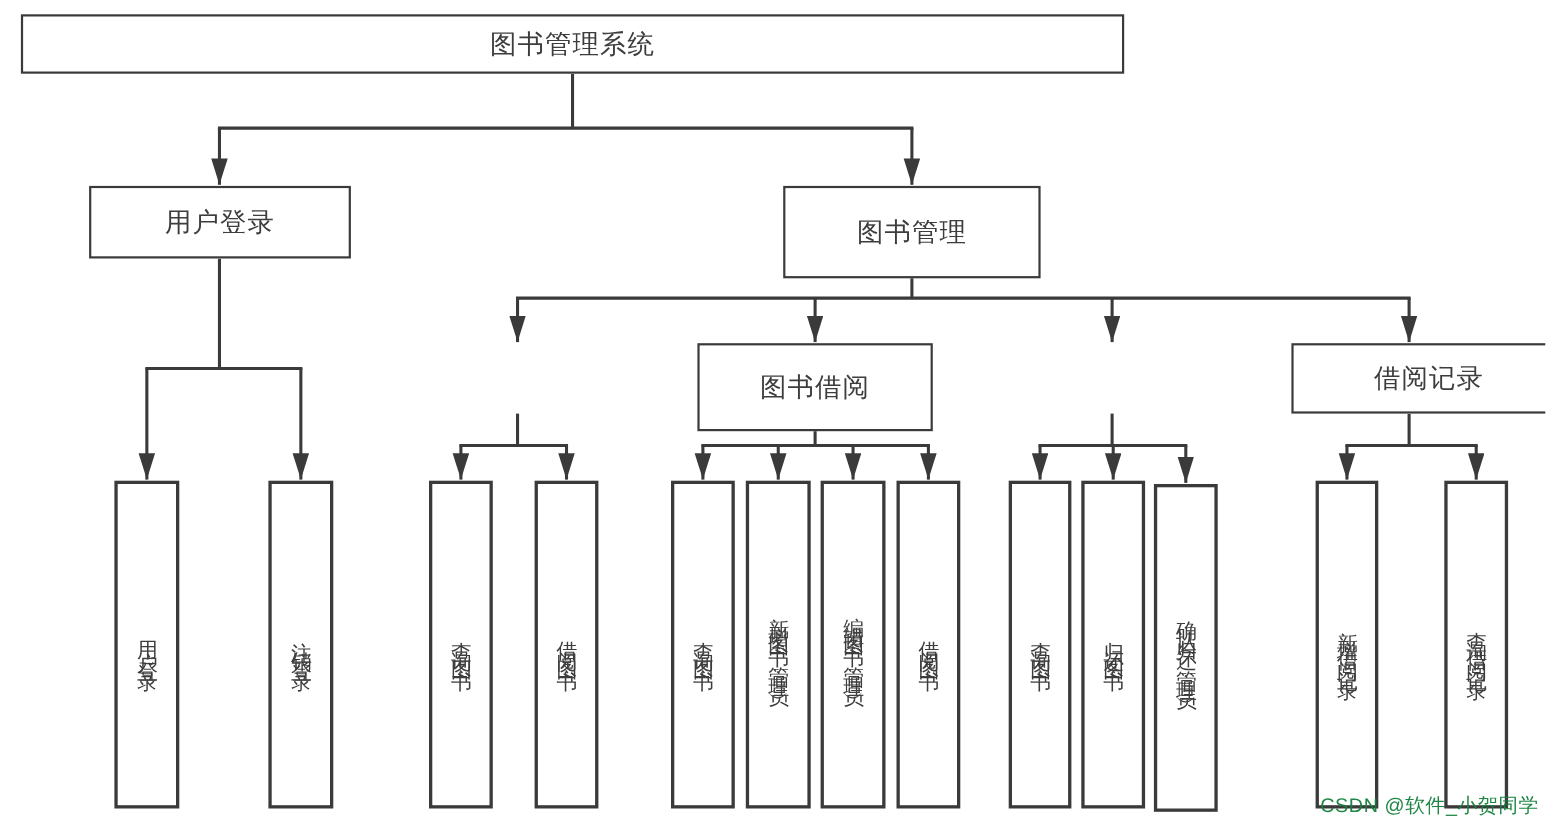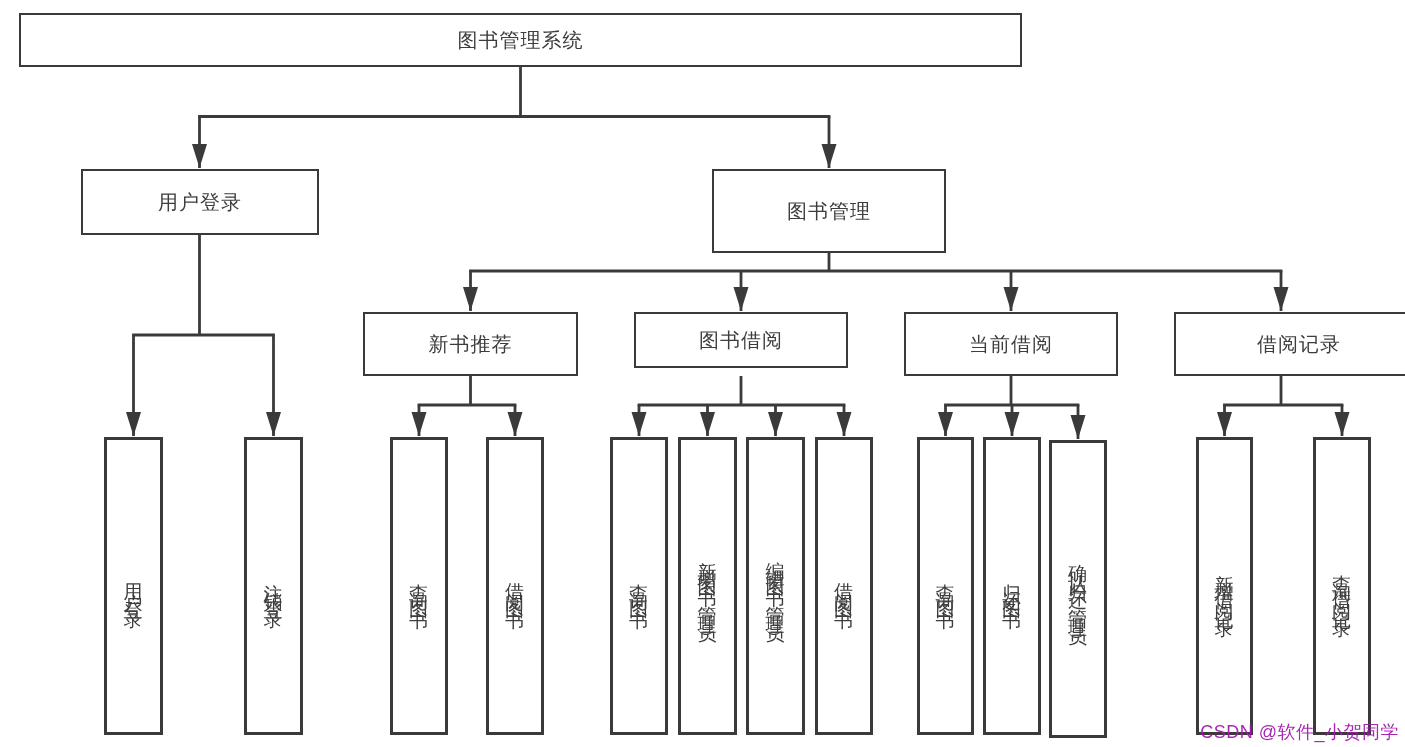--- a/index.html
+++ b/index.html
@@ -6,31 +6,31 @@
   .canvas {
     position:relative; width:1405px; height:747px; background:#ffffff;
     font-family:"Liberation Sans","DejaVu Sans",sans-serif; overflow:hidden;
   }
   svg.connectors { position:absolute; left:0; top:0; z-index:0; }
   .node {
     position:absolute; box-sizing:border-box; background:#ffffff;
     display:flex; align-items:center; justify-content:center;
     color:#3d3d3d; z-index:1;
   }
-  .hnode { border:2.5px solid #3a3a3a; font-size:20px; letter-spacing:1px; }
+  .hnode { border:2.5px solid #3a3a3a; font-size:24px; letter-spacing:1px; }
   .hnode.root { border-width:2.5px; }
   .vnode { border:3px solid #3a3a3a; top:437px; height:298px; }
   .vtext {
     writing-mode:vertical-rl; text-orientation:mixed;
     font-size:19px; letter-spacing:9px; line-height:1;
     color:#3d3d3d; white-space:nowrap;
   }
   .watermark {
     position:absolute; right:6px; bottom:3px; z-index:3;
-    font-size:18px; color:#a21caf; opacity:0.95; letter-spacing:0.5px;
+    font-size:18px; color:#15803d; opacity:0.95; letter-spacing:0.5px;
   }
 </style>
 </head>
 <body>
 
 <div class="canvas">
 
   <svg class="connectors" width="1405" height="747" viewBox="0 0 1405 747">
     <defs>
       <marker id="arrow" markerUnits="userSpaceOnUse" markerWidth="26" markerHeight="17" refX="24" refY="7.5" orient="auto">
@@ -99,28 +99,22 @@
     <span>图书管理系统</span>
   </div>
 
   <div class="node hnode" style="left:81px;top:169px;width:238px;height:66px">
     <span>用户登录</span>
   </div>
   <div class="node hnode" style="left:712px;top:169px;width:234px;height:84px">
     <span>图书管理</span>
   </div>
 
-  <div class="node hnode" style="left:363px;top:312px;width:215px;height:64px">
-    <span>新书推荐</span>
-  </div>
-  <div class="node hnode" style="left:634px;top:312px;width:214px;height:56px">
+  <div class="node hnode" style="left:634px;top:312px;width:214px;height:80px">
     <span>图书借阅</span>
-  </div>
-  <div class="node hnode" style="left:904px;top:312px;width:214px;height:64px">
-    <span>当前借阅</span>
   </div>
   <div class="node hnode" style="left:1174px;top:312px;width:250px;height:64px">
     <span>借阅记录</span>
   </div>
 
   <div class="node vnode" style="left:104px;width:59px">
     <span class="vtext">用户登录</span>
   </div>
   <div class="node vnode" style="left:244px;width:59px">
     <span class="vtext">注销登录</span>

